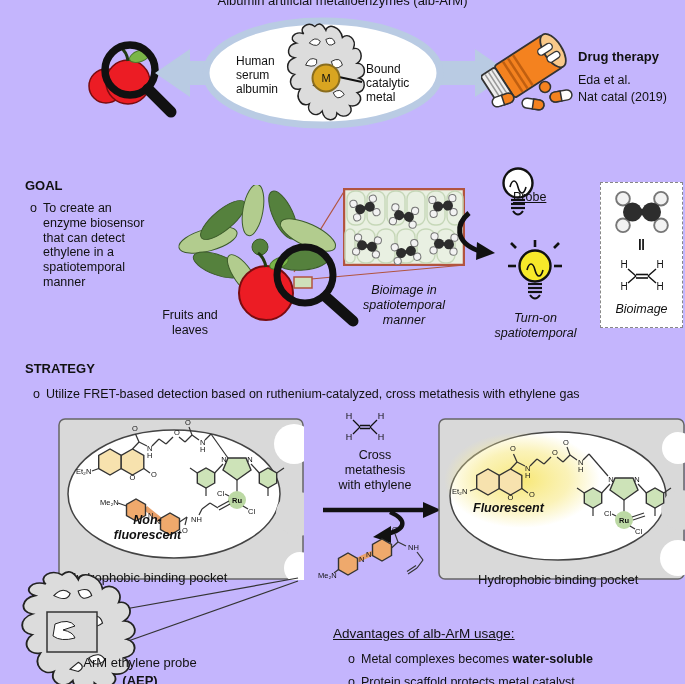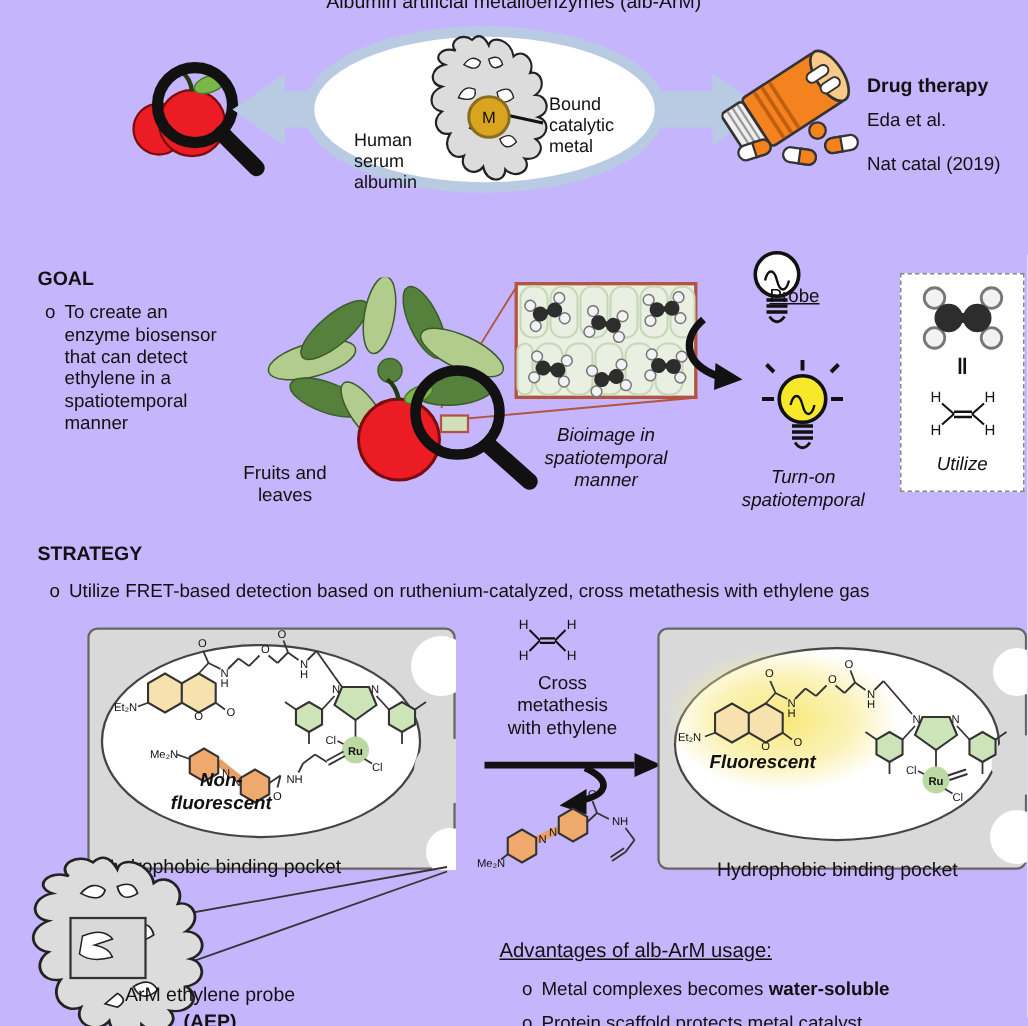--- a/index.html
+++ b/index.html
@@ -50,21 +50,21 @@
       <path d="M30,48 q4,-10 12,-6 q2,10 -12,6 Z" fill="#fff" stroke="#222" stroke-width="1"></path>
       <path d="M58,44 q10,-6 12,4 q-10,8 -12,-4 Z" fill="#fff" stroke="#222" stroke-width="1"></path>
       <path d="M38,70 q6,-8 14,-4 q-2,10 -14,4 Z" fill="#fff" stroke="#222" stroke-width="1"></path>
       <path d="M60,78 q8,-6 12,2 q-8,8 -12,-2 Z" fill="#fff" stroke="#222" stroke-width="1"></path>
     </g>
     <line x1="189" y1="62" x2="212" y2="67" stroke="#111" stroke-width="2"></line>
     <circle cx="176" cy="63" r="13.5" fill="#d9a521" stroke="#8a6d1e" stroke-width="2"></circle>
     <text x="176" y="67" text-anchor="middle" font-size="11">M</text>
   </svg>
 
-  <div class="abs pre t12" style="left:236px;top:55px;margin-top:32px;">Human
+  <div class="abs pre t12" style="left:236px;top:55px;">Human
 serum
 albumin</div>
   <div class="abs pre t12" style="left:366px;top:63px;">Bound
 catalytic
 metal</div>
 
   <svg class="abs" style="left:481px;top:27px;" width="100" height="88" viewBox="0 0 100 88">
     <g transform="rotate(-33 48 38)">
       <rect x="18" y="20" width="58" height="38" rx="3" fill="#f4821f" stroke="#333" stroke-width="1.8"></rect>
       <line x1="28" y1="21" x2="28" y2="57" stroke="#c05f10" stroke-width="2.5"></line>
@@ -89,21 +89,21 @@
     </g>
     <g transform="translate(80,69) rotate(-10)">
       <rect x="-11" y="-5" width="22" height="10" rx="5" fill="#fff" stroke="#333" stroke-width="1.5"></rect>
       <path d="M0,-5 h-6 a5,5 0 0 0 0,10 h6 z" fill="#f4821f" stroke="#333" stroke-width="1.5"></path>
     </g>
   </svg>
 
   <div class="abs" style="left:578px;top:49px;">
     <div class="b t13">Drug therapy</div>
     <div class="t125" style="margin-top:9px;">Eda et al.</div>
-    <div class="t125" style="margin-top:14px;">Nat catal (2019)</div>
+    <div class="t125" style="margin-top:2px;">Nat catal (2019)</div>
   </div>
 
   <div class="abs b t13" style="left:25px;top:178px;text-align:right;">GOAL</div>
 
   <div class="abs goalrow" style="left:30px;top:201px;width:125px;">
     <span class="bullet">o</span>
     <span class="t125" style="width:110px;display:inline-block;">To create an enzyme biosensor that can detect ethylene in a spatiotemporal manner</span>
   </div>
 
   <svg class="abs" style="left:148px;top:185px;" width="322" height="152" viewBox="0 0 322 152">
@@ -232,21 +232,21 @@
       <line x1="23" y1="24" x2="35" y2="24" stroke="#111" stroke-width="1.6"></line>
       <line x1="23" y1="22" x2="15" y2="15" stroke="#111" stroke-width="1.4"></line>
       <line x1="23" y1="22" x2="15" y2="29" stroke="#111" stroke-width="1.4"></line>
       <line x1="35" y1="22" x2="43" y2="15" stroke="#111" stroke-width="1.4"></line>
       <line x1="35" y1="22" x2="43" y2="29" stroke="#111" stroke-width="1.4"></line>
       <text x="11" y="14" text-anchor="middle" font-size="10">H</text>
       <text x="11" y="36" text-anchor="middle" font-size="10">H</text>
       <text x="47" y="14" text-anchor="middle" font-size="10">H</text>
       <text x="47" y="36" text-anchor="middle" font-size="10">H</text>
     </svg>
-    <div class="t125 i" style="margin-top:4px;">Utilize</div>
+    <div class="t125 i" style="margin-top:4px;">Bioimage</div>
   </div>
 
   <div class="abs b t13" style="left:25px;top:361px;">STRATEGY</div>
   <div class="abs goalrow" style="left:33px;top:387px;width:620px;">
     <span class="bullet">o</span>
     <span class="t125">Utilize FRET-based detection based on ruthenium-catalyzed, cross metathesis with ethylene gas</span>
   </div>
 
   <svg class="abs" style="left:58px;top:418px;" width="246" height="162" viewBox="0 0 246 162">
     <rect x="1" y="1" width="244" height="160" rx="6" fill="#d9d9d9" stroke="#666" stroke-width="1.5"></rect>

